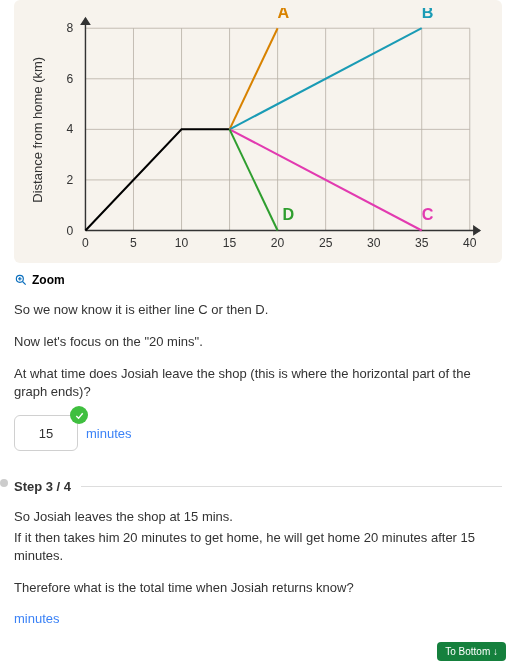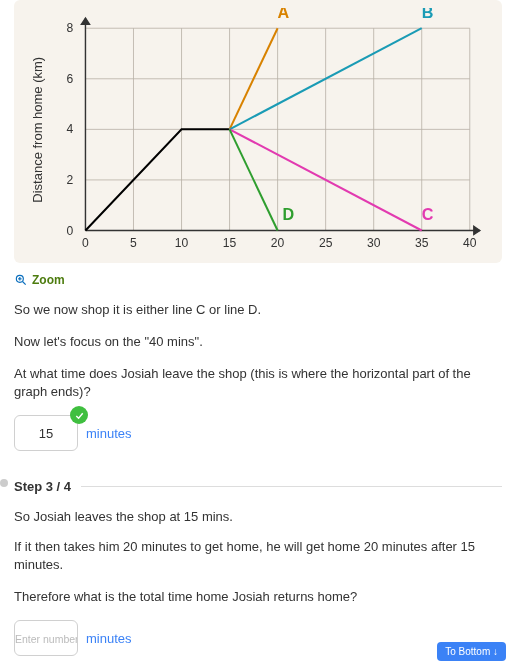--- a/index.html
+++ b/index.html
@@ -30,21 +30,21 @@
     padding-right: 4px;
   }
   .plot-area { flex: 1; }
   .x-label {
     text-align: center;
     font-size: 13px;
     margin-top: 4px;
   }
   svg.plot { display:block; width:100%; height:auto; }
   .zoom {
-    color: #4d7c0f;
+    color: #000000;
     font-weight: 600;
     font-size: 12px;
     display: flex;
     align-items: center;
     gap: 4px;
     margin-bottom: 14px;
   }
   .zoom svg { width: 14px; height: 14px; }
   p.body-text { font-size: 13px; color: #333; margin-bottom: 14px; line-height:1.4;}
   .answer-row { display:flex; align-items:center; gap:8px; margin-bottom:28px; position:relative;}
@@ -76,21 +76,21 @@
   .step-head .rule { flex:1; height:1px; background:#ddd;}
   .step-marker {
     position:absolute; left:-14px;
     width:8px;height:8px;border-radius:50%;
     background:#ccc;
   }
   .step-wrap{position:relative;}
   .to-bottom {
     position:fixed;
     right:10px; bottom:10px;
-    background:#3b82f6;
+    background:#15803d;
     color:#fff;
     font-size:10px;
     padding:4px 8px;
     border-radius:4px;
     display:flex;align-items:center;gap:4px;
   }
 </style>
 </head>
 <body>
 
@@ -159,44 +159,43 @@
 <div class="zoom">
   <svg viewBox="0 0 24 24">
       <circle cx="10" cy="10" r="6" fill="none" stroke="#0a6ebd" stroke-width="2"></circle>
       <line x1="15" y1="15" x2="20" y2="20" stroke="#0a6ebd" stroke-width="2"></line>
       <line x1="10" y1="7" x2="10" y2="13" stroke="#0a6ebd" stroke-width="2"></line>
       <line x1="7" y1="10" x2="13" y2="10" stroke="#0a6ebd" stroke-width="2"></line>
     </svg>
   <span>Zoom</span>
 </div>
 
-<p class="body-text">So we now shop it is either line C or line D.</p>
-<p class="body-text">Now let's focus on the "40 mins".</p>
+<p class="body-text">So we now know it is either line C or then D.</p>
+<p class="body-text">Now let's focus on the "20 mins".</p>
 <p class="body-text">At what time does Josiah leave the shop (this is where the horizontal part of the graph ends)?</p>
 
 <div class="answer-row">
   <input class="answer-input" value="15" style="">
   <div class="check-badge">
     <svg viewBox="0 0 24 24">
         <polyline points="5,13 10,18 19,7" fill="none" stroke="#fff" stroke-width="3"></polyline>
       </svg>
   </div>
   <span class="unit">minutes</span>
 </div>
 
 <div class="step-wrap">
   <div class="step-marker"></div>
   <div class="step-head">
     <span class="step-label">Step 3 / 4</span>
     <div class="rule"></div>
   </div>
 </div>
 
-<p class="body-text" style="margin-bottom:11px">So Josiah leaves the shop at 15 mins.</p>
+<p class="body-text" style="margin-bottom:2px">So Josiah leaves the shop at 15 mins.</p>
 <p class="body-text">If it then takes him 20 minutes to get home, he will get home 20 minutes after 15 minutes.</p>
-<p class="body-text">Therefore what is the total time home Josiah returns home?</p>
+<p class="body-text">Therefore what is the total time when Josiah returns know?</p>
 
 <div class="answer-row" style="margin-bottom:10px">
-  <input class="answer-input" placeholder="Enter number" style="">
   <span class="unit">minutes</span>
 </div>
 
 <div class="to-bottom">To Bottom ↓</div>
 
 </body></html>

